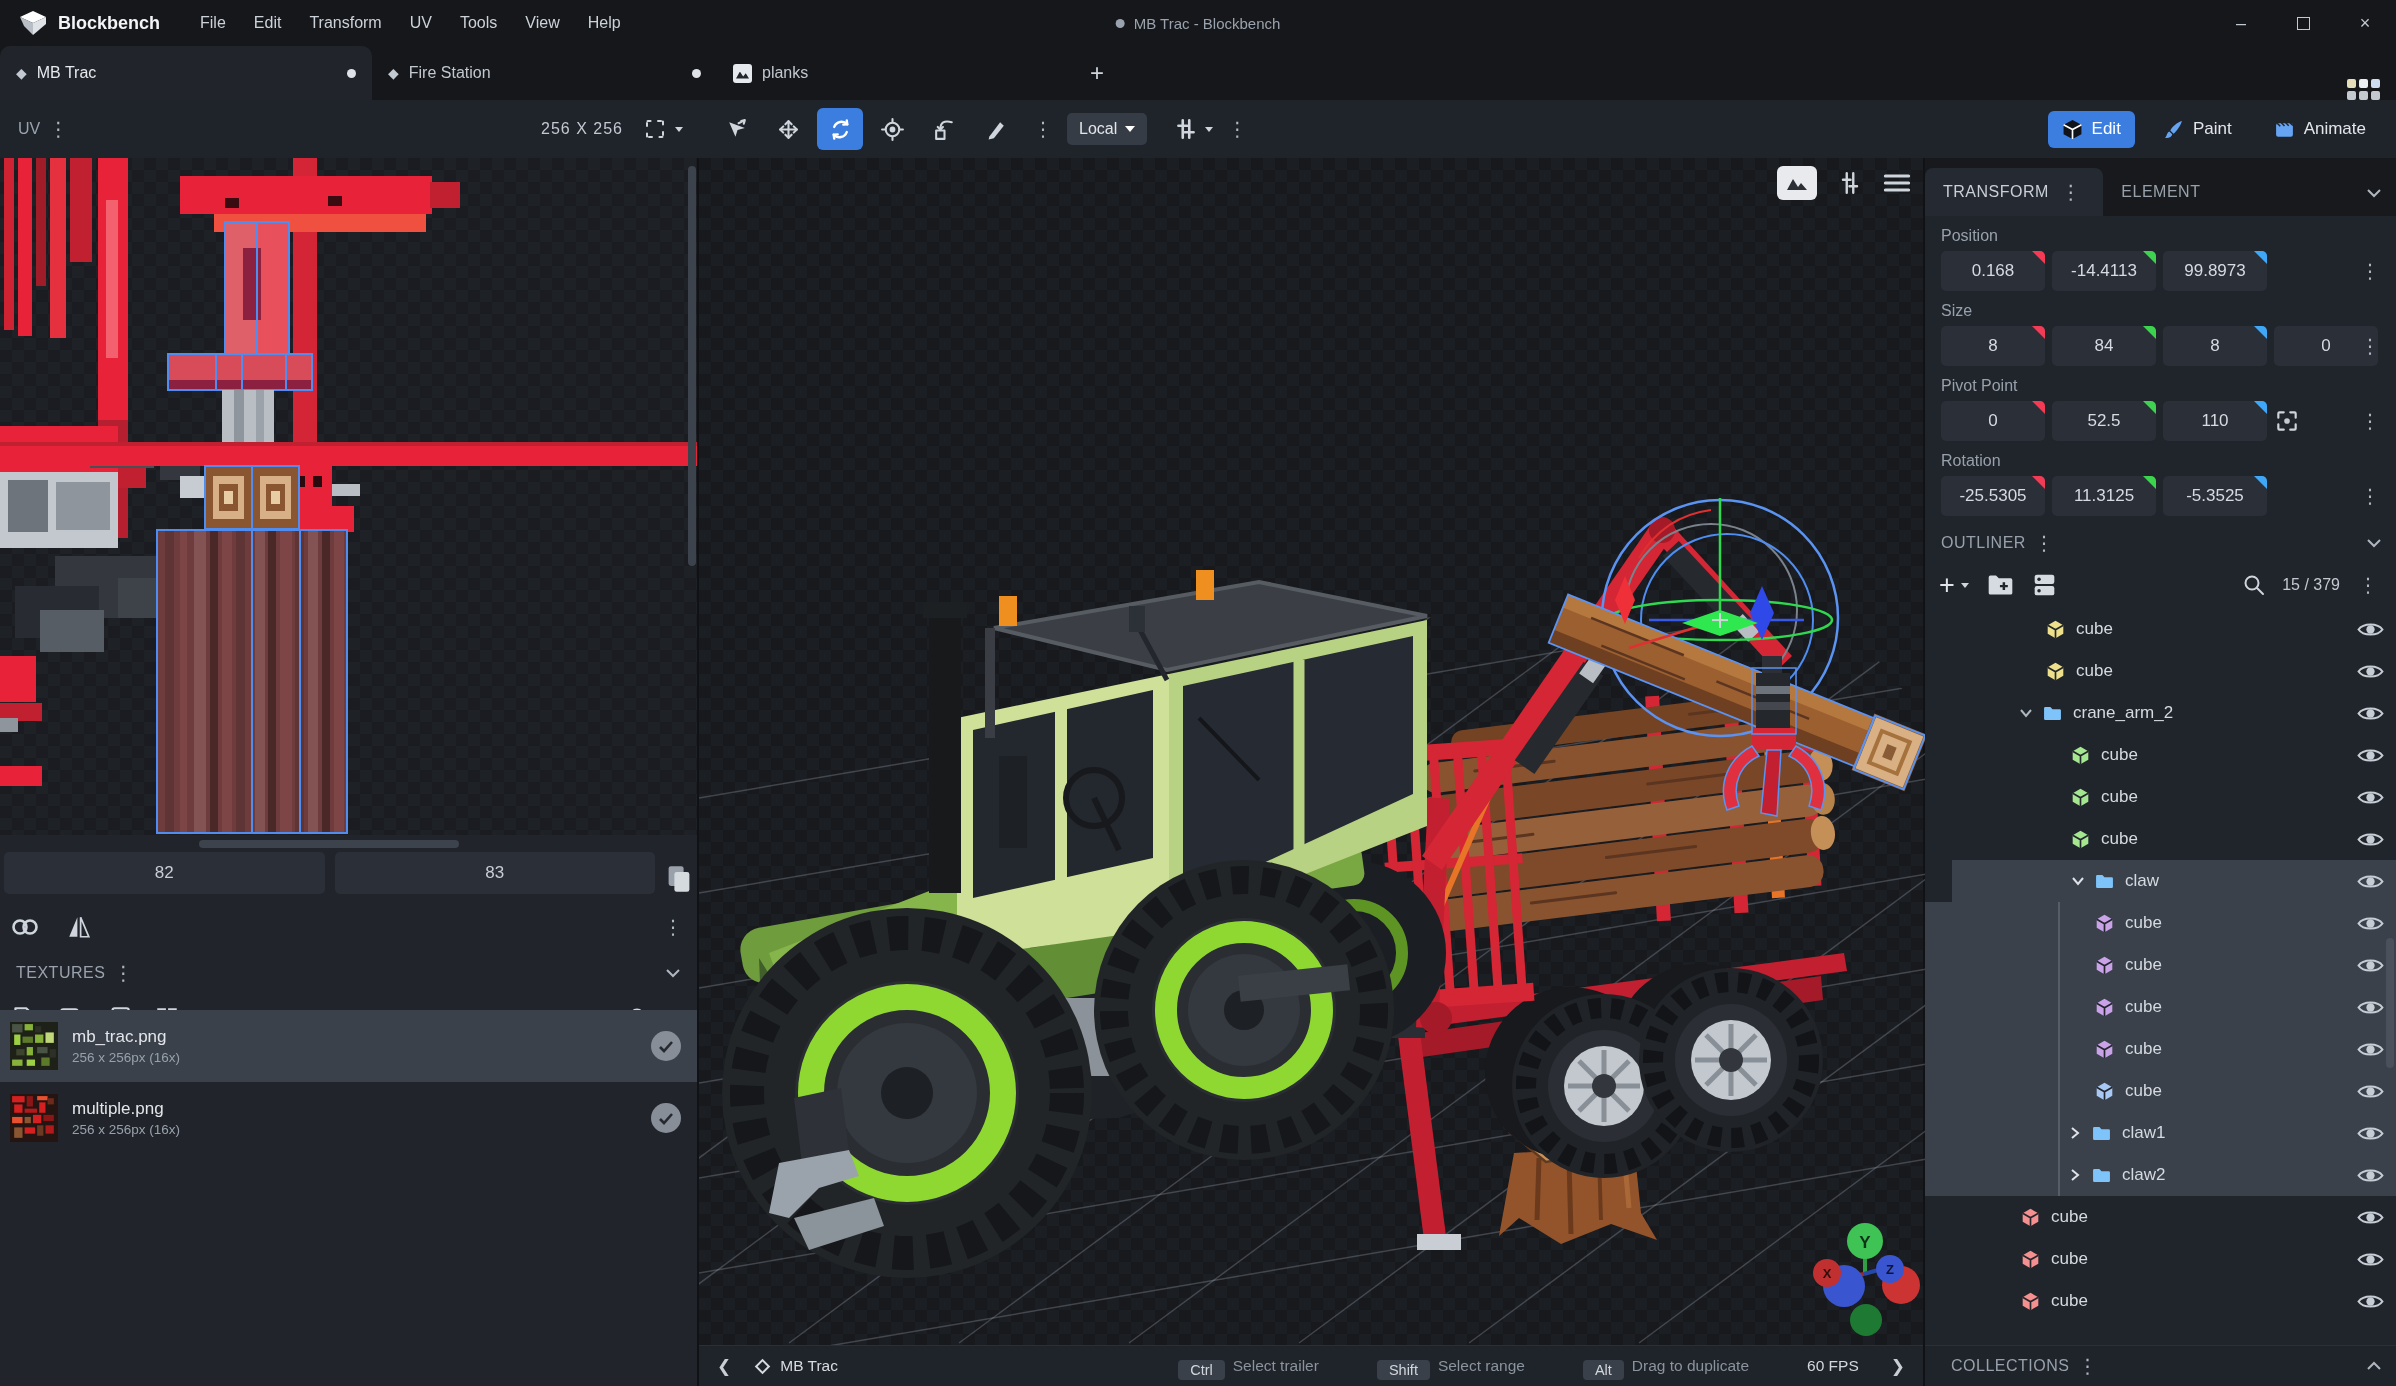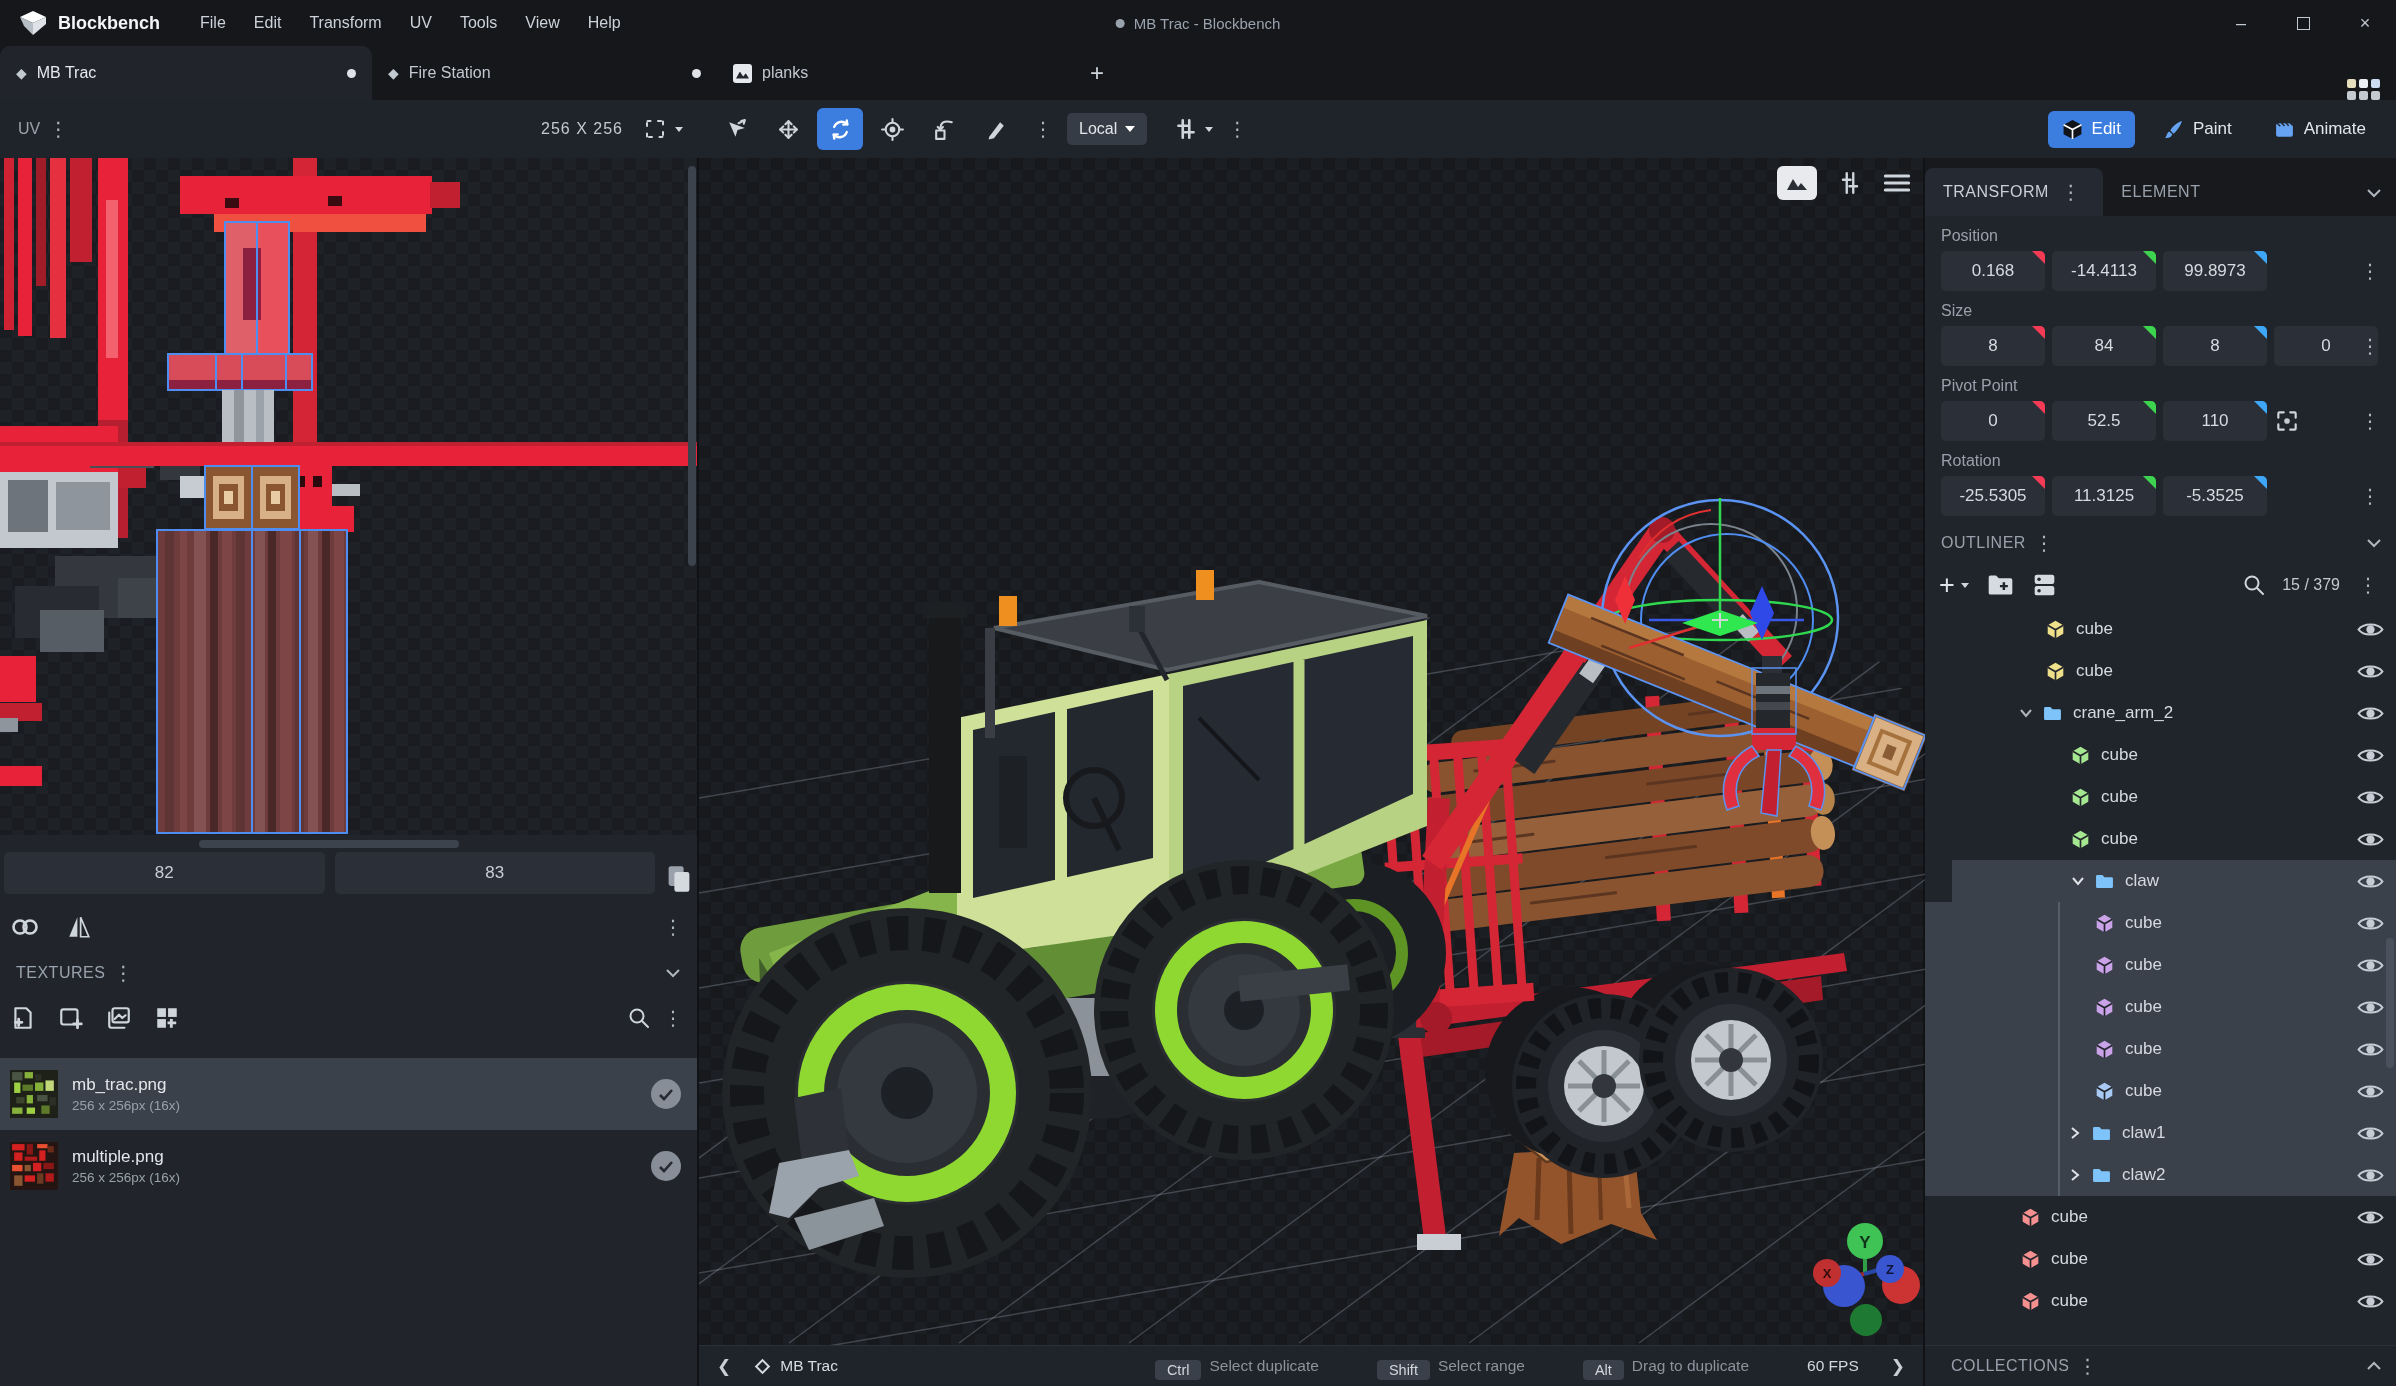--- a/index.html
+++ b/index.html
@@ -63,21 +63,21 @@
     background-image:repeating-conic-gradient(#1e2126 0% 25%, #1a1c21 0% 50%); background-size:24px 24px; overflow:hidden; }
   .uv-vscroll { position:absolute; right:1px; top:8px; width:8px; height:400px; border-radius:4px; background:#3d434c; }
   .uv-hscroll { position:absolute; left:199px; top:682px; width:260px; height:8px; border-radius:4px; background:#3d434c; }
   .uv-fields { position:absolute; top:694px; left:4px; right:4px; display:flex; gap:10px; align-items:flex-end; }
   .uvfield { flex:1; height:42px; background:#2a2f38; border-radius:5px; display:flex; align-items:center; justify-content:center; font-size:17px; color:#c9ced5; }
   .uv-iconrow { position:absolute; top:748px; left:10px; right:6px; height:42px; display:flex; align-items:center; gap:26px; }
   .sec-header { position:absolute; left:0; right:0; height:38px; display:flex; align-items:center; padding:0 16px; color:#9aa3ad; font-size:16px; letter-spacing:0.5px; }
   .sec-header .chev { margin-left:auto; }
   .tex-toolbar { position:absolute; top:838px; left:10px; right:6px; height:44px; display:flex; align-items:center; gap:22px; }
   .tex-toolbar .right { margin-left:auto; display:flex; align-items:center; gap:4px; }
-  .tex-list { position:absolute; top:900px; left:0; right:0; }
+  .tex-list { position:absolute; top:852px; left:0; right:0; }
   .tex-row { height:72px; display:flex; align-items:center; padding:0 16px 0 10px; gap:14px; }
   .tex-row.selected { background:#3a414b; }
   .tex-thumb { width:48px; height:48px; flex:none; }
   .tex-info { display:flex; flex-direction:column; gap:3px; }
   .tex-name { font-size:17px; color:#e3e6ea; }
   .tex-meta { font-size:13.5px; color:#98a1ab; }
   .tex-check { margin-left:auto; width:30px; height:30px; border-radius:50%; background:#878e98; display:flex; align-items:center; justify-content:center; }
   .chev svg, .chev-up svg { width:16px; height:10px; }
 
   
@@ -790,21 +790,21 @@
           <circle cx="1167" cy="1162" r="16" fill="#1e7a33"></circle>
         </g>
       </svg>
 
       <div class="statusbar">
         <span class="sb-chev">❮</span>
         <span class="sb-dia"></span>
         <span class="sb-proj">MB Trac</span>
         <span class="hint">
           <span class="keycap">Ctrl</span>
-            <span>Select duplicate</span>
+            <span>Select trailer</span>
         </span>
         <span class="hint">
           <span class="keycap">Shift</span>
             <span>Select range</span>
         </span>
         <span class="hint">
           <span class="keycap">Alt</span>
             <span>Drag to duplicate</span>
         </span>
         <span class="fps">60 FPS</span>

